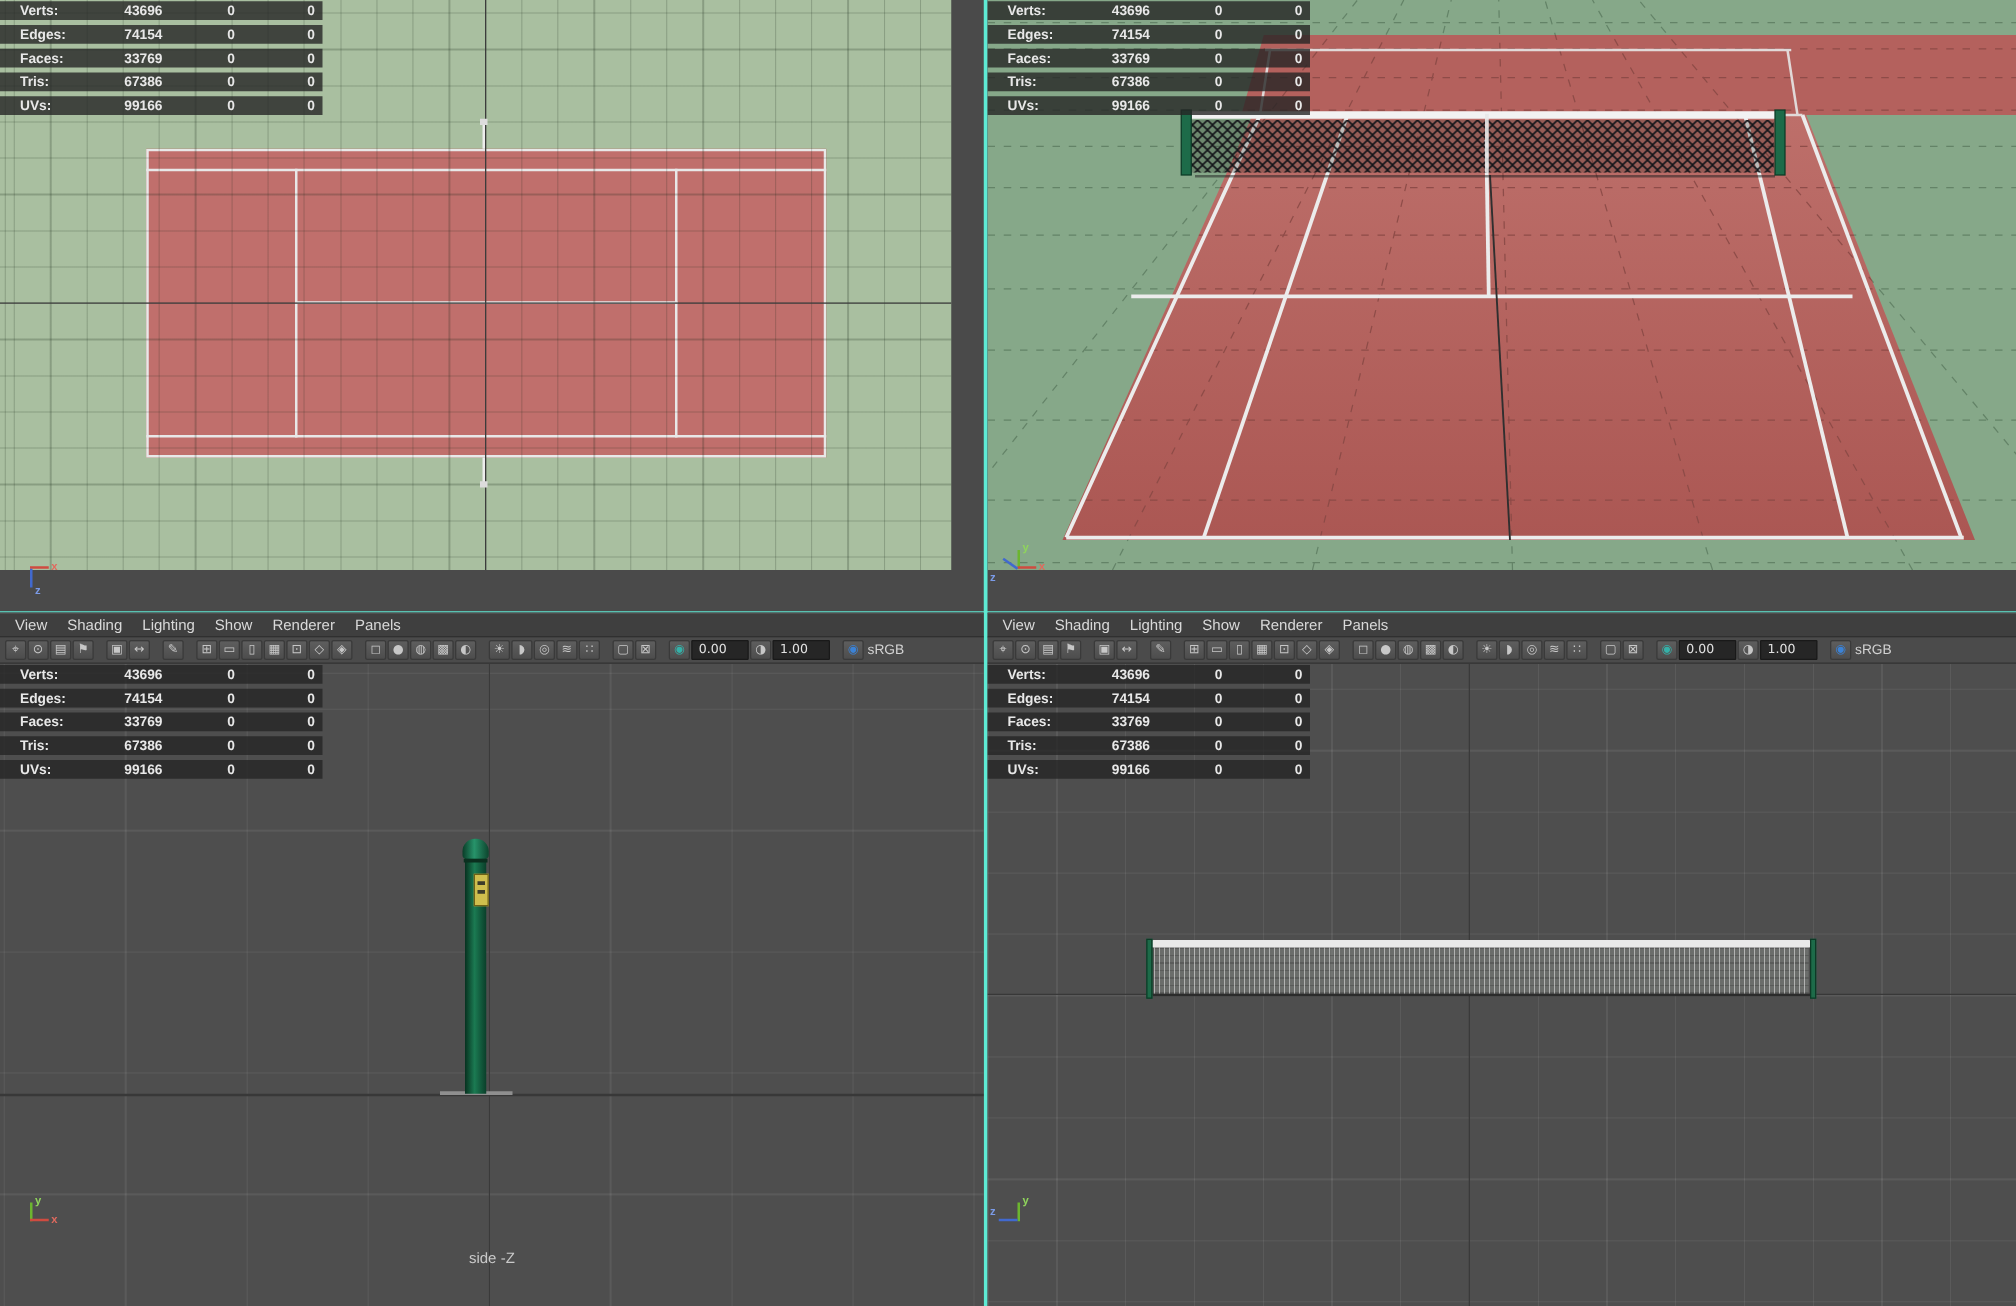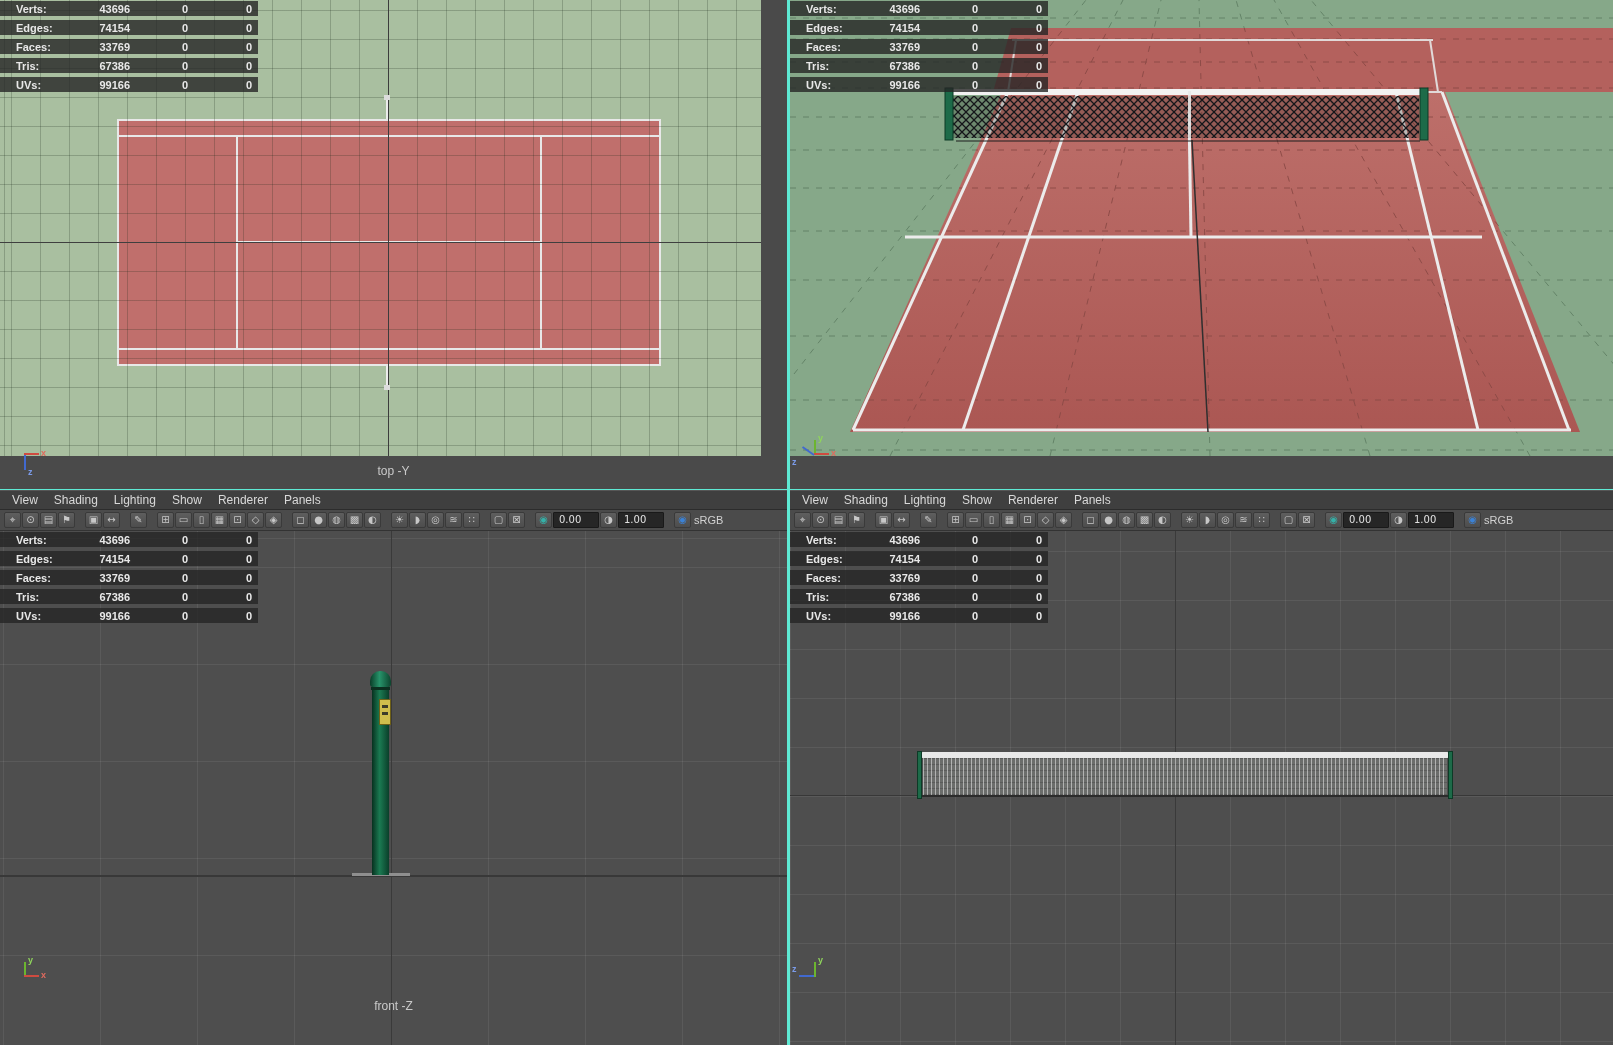--- a/index.html
+++ b/index.html
@@ -158,21 +158,20 @@
         <span class="hud-v">0</span>
         <span class="hud-v">0</span>
       </div>
         <div class="hud-row">
         <span class="hud-label">UVs:</span>
         <span class="hud-v">99166</span>
         <span class="hud-v">0</span>
         <span class="hud-v">0</span>
       </div>
       </div>
-    <div class="vp-label lbl-top">top -Y</div>
     <div class="gizmo gz-top">
       <span class="ga ga-right ga-red"></span>
       <span class="ga ga-down ga-blue"></span>
       <span class="gl gl-right gl-red">x</span>
       <span class="gl gl-down gl-blue">z</span>
     </div>
   </div>
 
   <div class="panel tr">
     <div>
@@ -369,21 +368,21 @@
           <span class="hud-v">0</span>
           <span class="hud-v">0</span>
         </div>
           <div class="hud-row">
           <span class="hud-label">UVs:</span>
           <span class="hud-v">99166</span>
           <span class="hud-v">0</span>
           <span class="hud-v">0</span>
         </div>
         </div>
-      <div class="vp-label lbl-bottom">front -Z</div>
+      <div class="vp-label lbl-bottom">side -Z</div>
       <div class="gizmo gz-bottom">
         <span class="ga ga-up ga-green"></span>
         <span class="ga ga-right ga-red"></span>
         <span class="gl gl-up gl-green">y</span>
         <span class="gl gl-right gl-red">x</span>
       </div>
     </div>
   </div>
 
   <div class="panel br">

